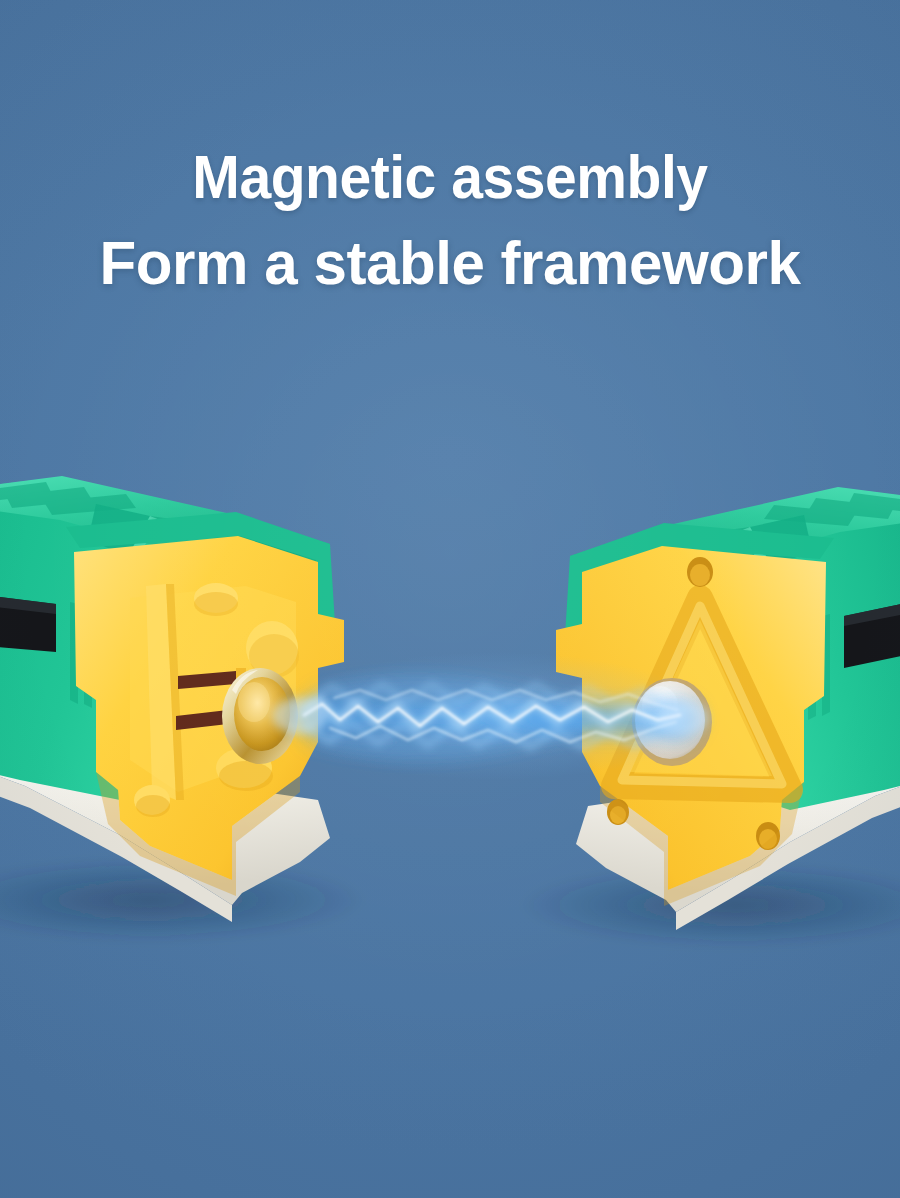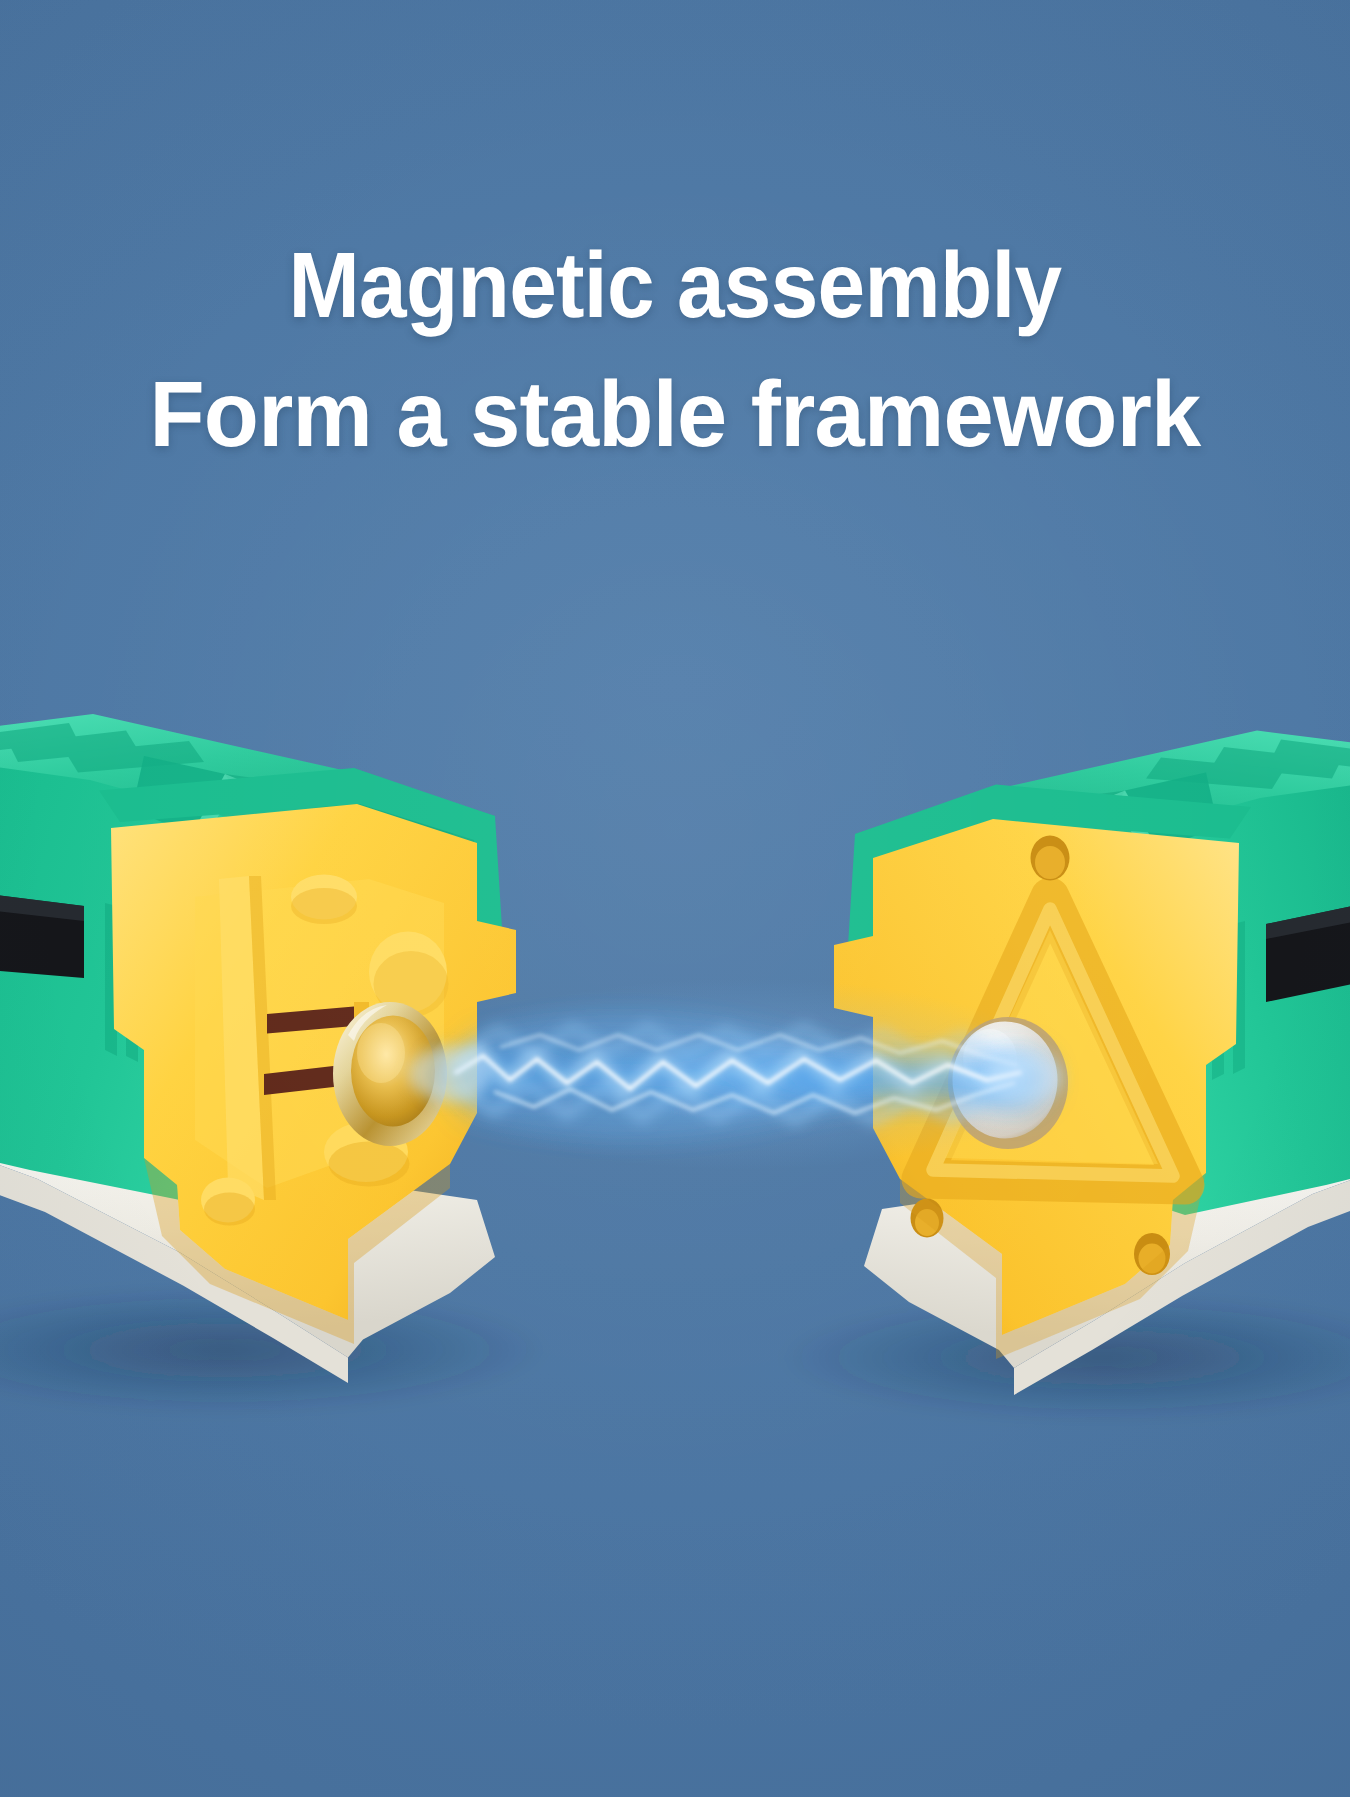--- a/index.html
+++ b/index.html
@@ -20,21 +20,21 @@
   #vignette {
     position: absolute;
     inset: 0;
     pointer-events: none;
     background: radial-gradient(ellipse 760px 820px at 50% 46%, rgba(255,255,255,0.045) 0%, rgba(255,255,255,0.0) 55%, rgba(30,56,86,0.10) 100%);
   }
 
   
   #headline {
     position: absolute;
-    top: 160px;
+    top: 146px;
     left: 0;
     width: 900px;
     text-align: center;
     color: #ffffff;
     line-height: 1.00;
     text-shadow: 0 2px 6px rgba(28,52,80,0.30);
   }
   .hl-line {
     display: block;
     font-weight: 700;

